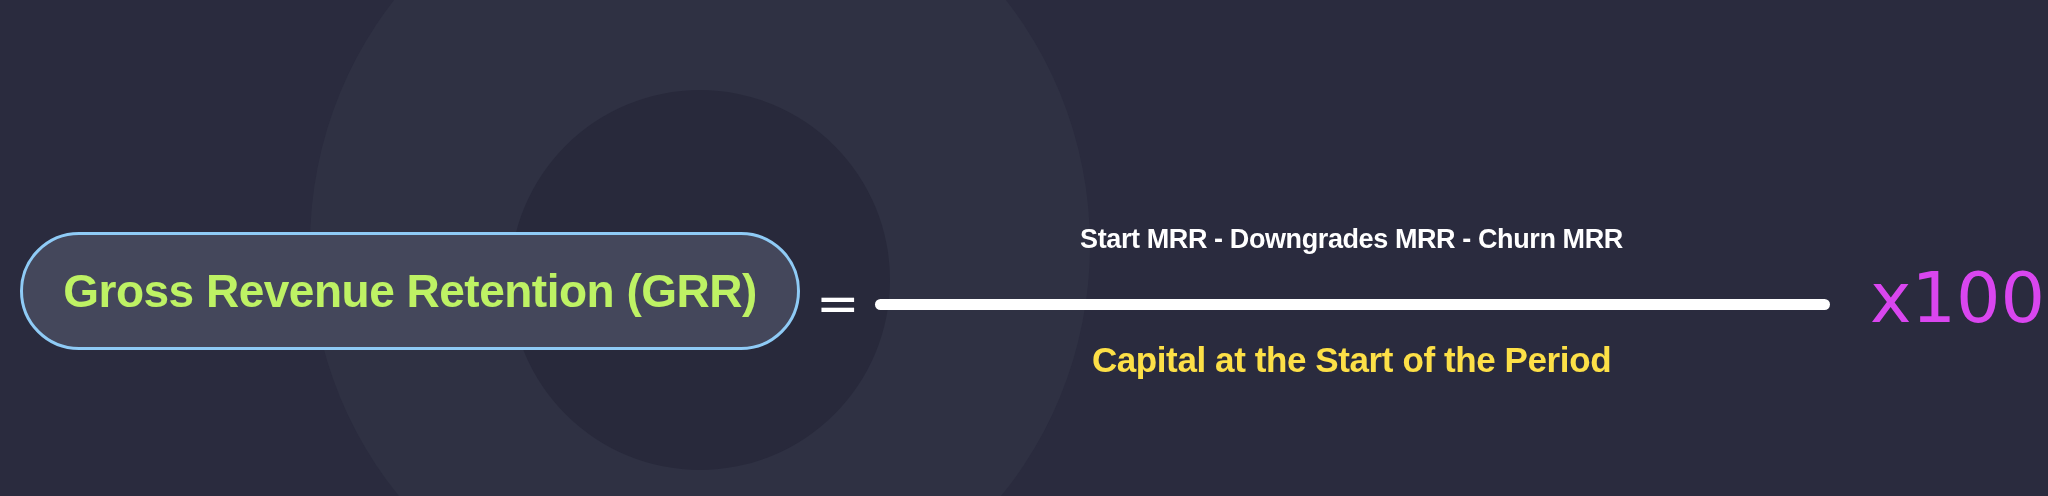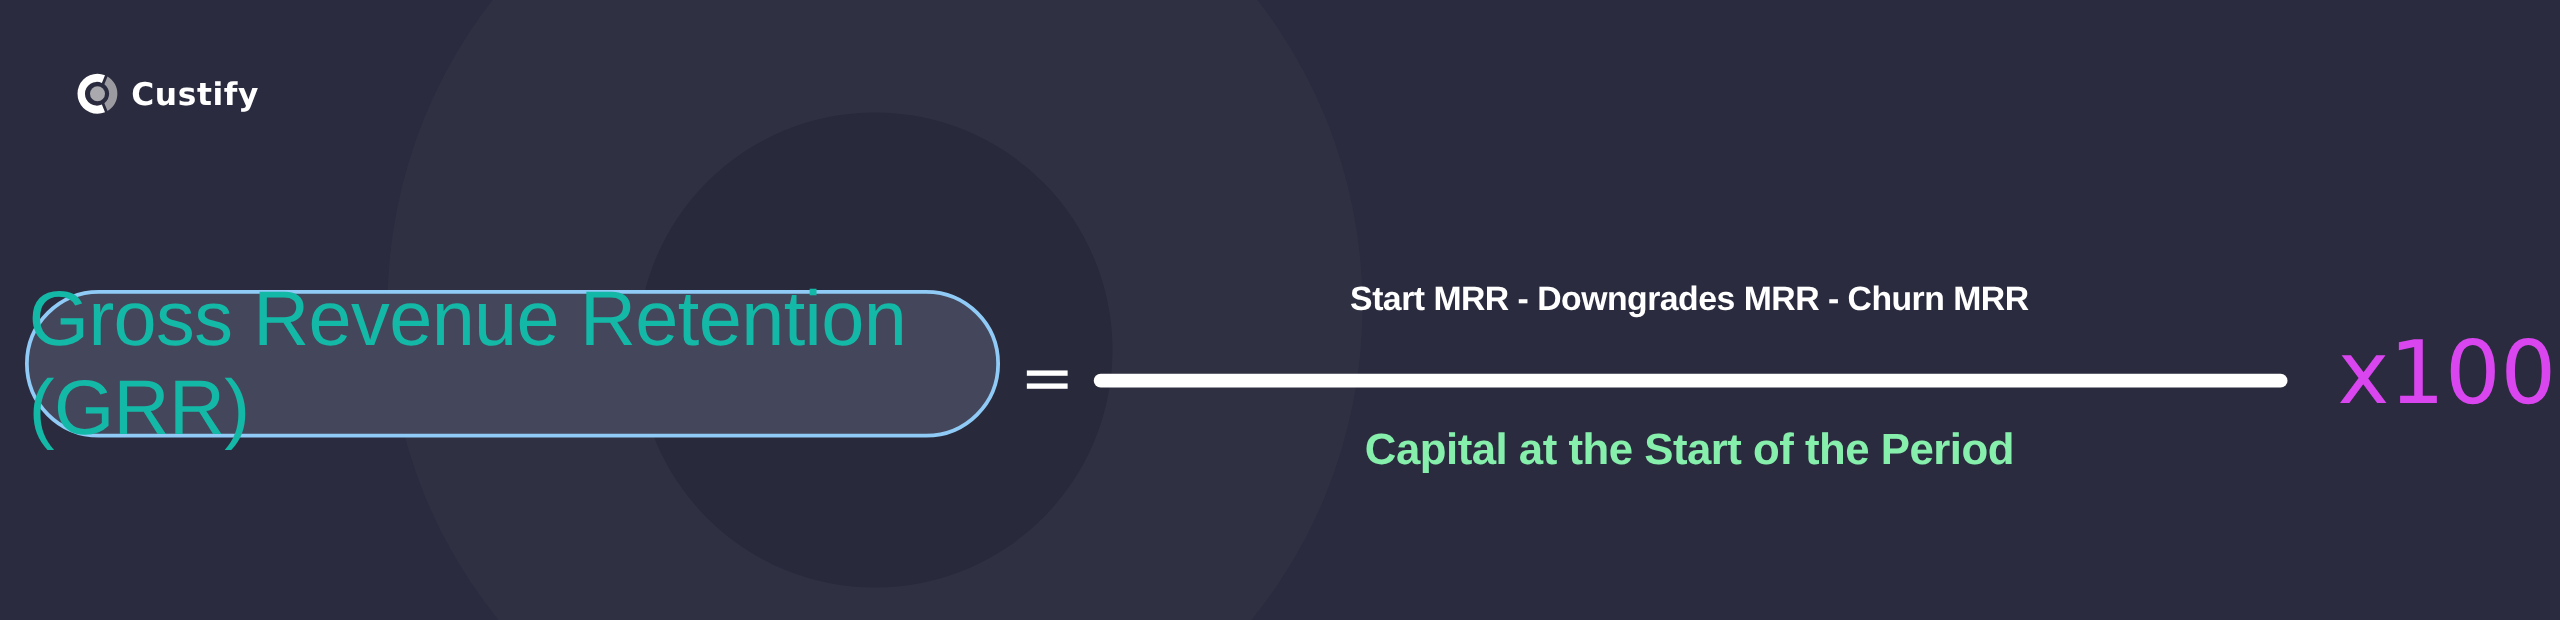--- a/index.html
+++ b/index.html
@@ -23,59 +23,51 @@
   .logo-text {
     color: #ffffff; font-size: 25px; font-weight: bold; letter-spacing: 0.5px;
     font-family: "DejaVu Sans", sans-serif;
   }
   .pill {
     position: absolute; left: 20px; top: 232px; width: 780px; height: 118px;
     box-sizing: border-box; border: 3px solid #8fcbf6; border-radius: 62px;
     background: #44475b; display: flex; align-items: center; justify-content: center;
   }
   .pill-label {
-    color: #14b8a6; font-size: 62px; font-weight: normal; letter-spacing: -0.5px;
+    color: #bef264; font-size: 46px; font-weight: bold; letter-spacing: -0.5px;
     font-family: "Liberation Sans", sans-serif;
   }
   .equals {
     position: absolute; left: 816px; top: 275px; color: #ffffff; font-size: 52px;
     font-family: "DejaVu Sans", sans-serif; line-height: 56px;
   }
   .numerator {
     position: absolute; left: 875px; width: 953px; top: 224px; text-align: center;
     color: #ffffff; font-size: 27px; font-weight: bold; letter-spacing: -0.4px;
   }
   .fraction-bar {
     position: absolute; left: 875px; top: 299px; width: 955px; height: 11px;
     background: #ffffff; border-radius: 6px;
   }
   .denominator {
     position: absolute; left: 875px; width: 953px; top: 340px; text-align: center;
-    color: #86efac; font-size: 35px; font-weight: bold; letter-spacing: -0.4px;
+    color: #fde047; font-size: 35px; font-weight: bold; letter-spacing: -0.4px;
   }
   .multiplier {
     position: absolute; left: 1870px; top: 258px; color: #d946ef;
     font-size: 70px; font-family: "DejaVu Sans", sans-serif; line-height: 80px;
   }
 </style>
 </head>
 <body>
 
 <div class="canvas">
   <div class="bg-circle-outer"></div>
   <div class="bg-circle-inner"></div>
 
-  <div class="logo">
-    <svg class="logo-icon" viewBox="0 0 36 36">
-      <path d="M18 2 A16 16 0 1 0 18 34 A16 16 0 0 0 24 32.8 L21.5 26.6 A9.5 9.5 0 1 1 21.5 9.4 L24 3.2 A16 16 0 0 0 18 2 Z" fill="#ffffff"></path>
-      <path d="M26 4.2 A16 16 0 0 1 26 31.8 L23.5 25.6 A9.5 9.5 0 0 0 23.5 10.4 Z" fill="#9a9aa0"></path>
-      <circle cx="18" cy="18" r="6" fill="#a9a9ae"></circle>
-    </svg>
-    <span class="logo-text">Custify</span>
-  </div>
 
   <div class="pill">
     <span class="pill-label">Gross Revenue Retention (GRR)</span>
   </div>
 
   <div class="equals">=</div>
 
   <div class="numerator">Start MRR - Downgrades MRR - Churn MRR</div>
   <div class="fraction-bar"></div>
   <div class="denominator">Capital at the Start of the Period</div>

